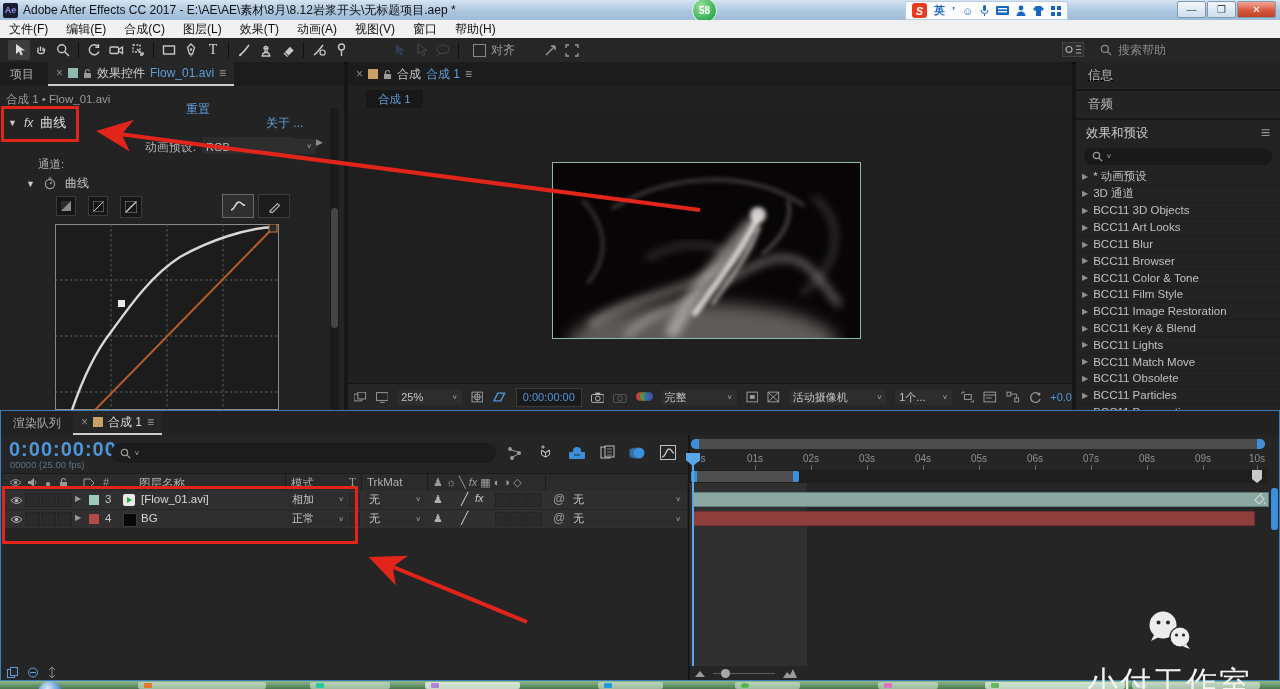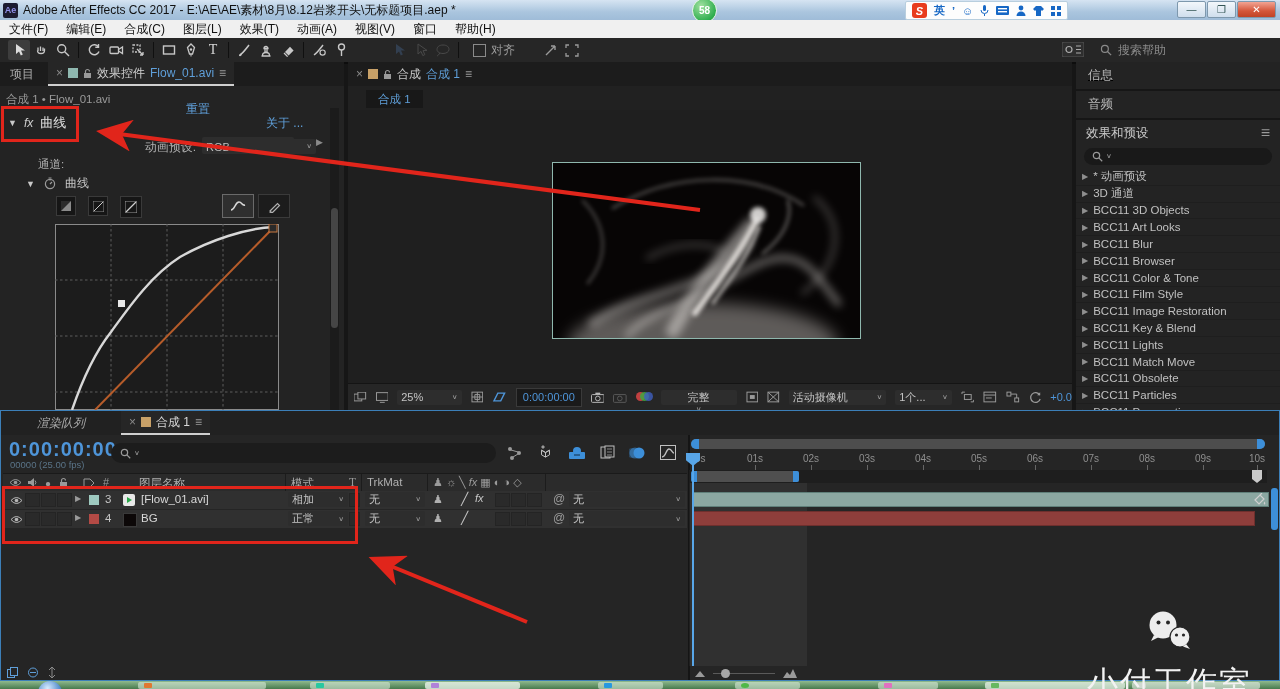--- a/index.html
+++ b/index.html
@@ -433,21 +433,21 @@
       </svg>
     <svg width="14" height="11" viewBox="0 0 14 11" style="opacity:.35">
         <rect x="0.5" y="2.5" width="13" height="8" rx="1" fill="none" stroke="#b8b8b8"></rect>
         <circle cx="7" cy="6.5" r="2.4" fill="none" stroke="#b8b8b8"></circle>
       </svg>
     <span style="position:relative;width:16px;height:12px;display:inline-block;">
       <i style="position:absolute;left:0;top:1px;width:9px;height:9px;border-radius:50%;background:#c04040;"></i>
       <i style="position:absolute;left:4px;top:1px;width:9px;height:9px;border-radius:50%;background:#40a840;opacity:.85;"></i>
       <i style="position:absolute;left:8px;top:1px;width:9px;height:9px;border-radius:50%;background:#4060c0;opacity:.8;"></i>
     </span>
-    <div class="dd" style="width:70px;flex-direction:column;">
+    <div class="dd" style="width:70px;">
       <span>完整</span>
         <span class="caret">∨</span>
     </div>
     <svg width="13" height="12" viewBox="0 0 13 12">
         <rect x="1" y="1" width="11" height="10" fill="none" stroke="#9a9a9a"></rect>
         <rect x="4" y="4" width="5" height="4" fill="#9a9a9a"></rect>
       </svg>
     <svg width="13" height="12" viewBox="0 0 13 12">
         <rect x="1" y="1" width="11" height="10" fill="none" stroke="#9a9a9a"></rect>
         <path d="M1 1 l11 10 M12 1 l-11 10" stroke="#9a9a9a"></path>
@@ -559,21 +559,21 @@
     <div class="listrow">
         <span class="tri">▶</span>
         <span>BCC11 Perspective</span>
       </div>
   </div>
 </div>
 
 <div class="abs tl">
 
   <div class="tabbar" style="background:#212121;">
-    <span style="padding:0 36px;font-style:italic;">渲染队列</span>
+    <span style="padding:0 12px;">渲染队列</span>
     <div class="tab-active">
       <span style="color:#8a8a8a;">×</span>
       <span class="swatch" style="background:#c8a168;"></span>
       <span style="color:#d8d8d8;">合成 1</span>
       <span style="color:#9a9a9a;">≡</span>
     </div>
   </div>
 
   <div class="abs" style="left:8px;top:27px;font-size:20px;font-weight:bold;color:#4e95d9;letter-spacing:1px;">0:00:00:00</div>
   <div class="abs" style="left:9px;top:48px;font-size:9.5px;color:#5a7488;">00000 (25.00 fps)</div>

